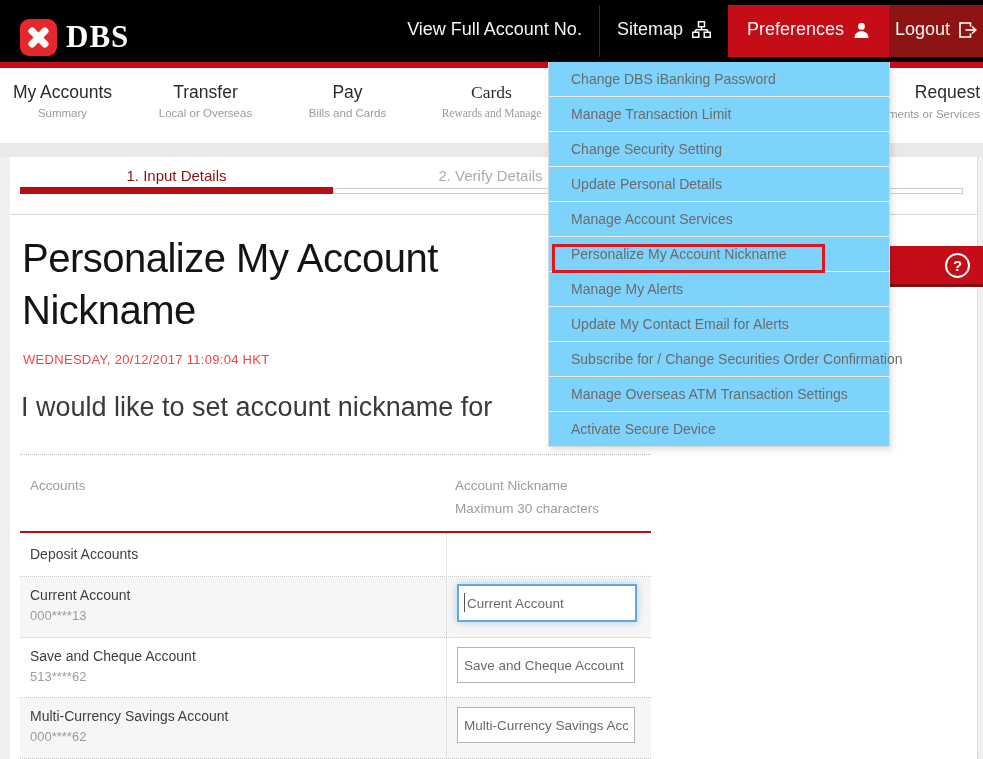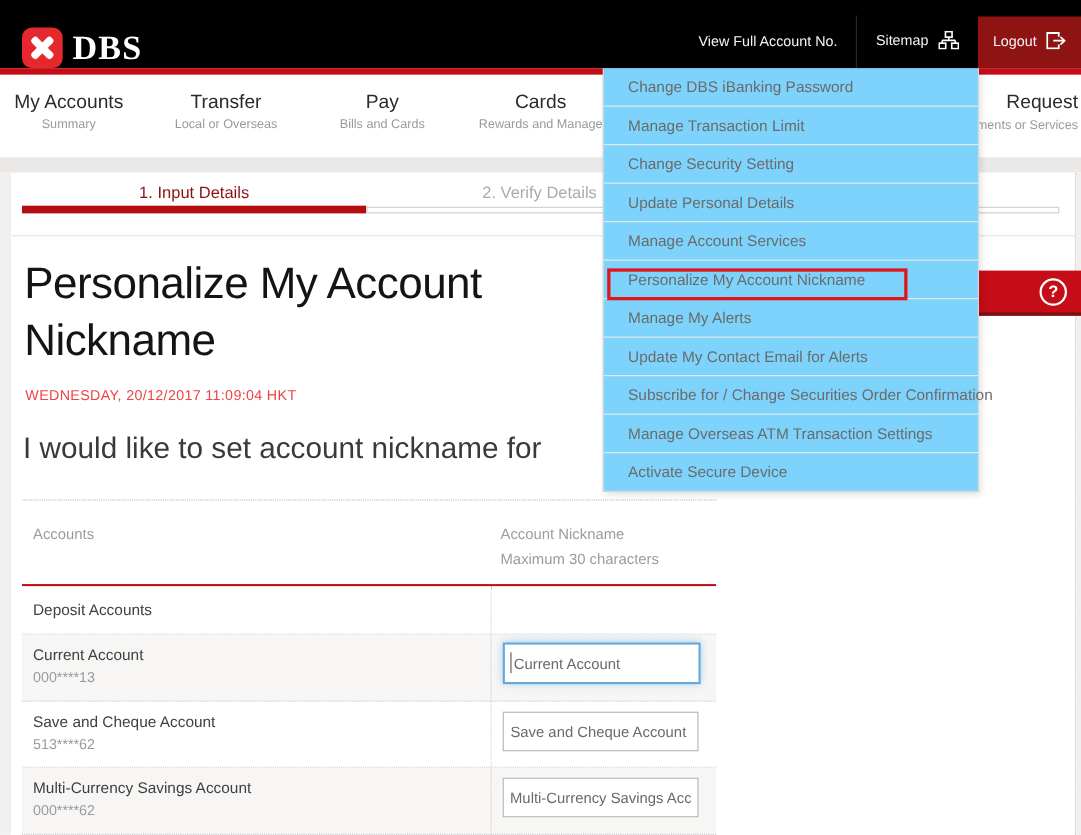--- a/index.html
+++ b/index.html
@@ -5,43 +5,43 @@
   :root{
     --brand_red:#c40d17; --logout_red:#8e1414; --logo_red:#e4282d;
     --highlight_red:#e1161c; --step_bar_red:#b60d13; --step_text_red:#8c1113;
     --table_underline_red:#c10712; --focus_blue:#63a8dc;
   }
   *{margin:0;padding:0;box-sizing:content-box;}
   body{font-family:"Liberation Sans","DejaVu Sans",sans-serif;background:#ffffff;}
   .page{position:relative;width:983px;height:759px;overflow:hidden;background:#fff;}
 
   
-  .topbar{position:absolute;left:0;top:0;width:983px;height:62px;background:#000;display:flex;align-items:flex-end;}
+  .topbar{position:absolute;left:0;top:0;width:983px;height:62px;background:#000;display:flex;align-items:center;}
   .logo{display:flex;align-items:center;gap:9px;padding:12px 0 0 20px;cursor:pointer;}
   .logo-mark{position:relative;width:37px;height:37px;background:var(--logo_red);border-radius:9px;}
   .logo-mark .x1,.logo-mark .x2{position:absolute;left:6px;top:15px;width:25px;height:7px;background:#fff;border-radius:3px;}
   .logo-mark .x1{transform:rotate(45deg);} .logo-mark .x2{transform:rotate(-45deg);}
   .logo-text{color:#fff;font-family:"Liberation Serif","DejaVu Serif",serif;font-weight:bold;font-size:31px;letter-spacing:1px;}
   .topbar-spacer{flex:1;}
-  .topbar-item{display:flex;align-items:center;gap:9px;color:#f4f4f4;font-size:13px;padding:14px 17px 17px 17px;cursor:pointer;white-space:nowrap;}
+  .topbar-item{display:flex;align-items:center;gap:9px;color:#f4f4f4;font-size:18px;padding:14px 17px 17px 17px;cursor:pointer;white-space:nowrap;}
   .topbar-item.bordered{border-left:1px solid #2e2e2e;}
   .topbar-item.preferences{background:var(--brand_red);padding-left:19px;padding-right:19px;}
   .topbar-item.logout{background:var(--logout_red);width:60px;justify-content:center;padding-left:17px;padding-right:17px;}
   .topbar-item svg{display:block;}
 
   
   .red-strip{position:absolute;left:0;top:62px;width:983px;height:6px;background:var(--brand_red);}
 
   
   .navbar{position:absolute;left:0;top:68px;width:983px;height:75px;background:#fff;}
   .nav-item{position:absolute;top:14px;text-align:center;cursor:pointer;}
   .nav-title{font-size:17.5px;color:#2b2b2b;font-weight:500;}
   .nav-sub{font-size:11.5px;color:#9a9a9a;margin-top:4px;}
   .nav-my{left:0;width:125px;} .nav-transfer{left:143px;width:125px;}
-  .nav-pay{left:285px;width:125px;} .nav-cards{left:414px;width:155px;}
+  .nav-pay{left:285px;width:125px;} .nav-cards{left:414px;width:155px;font-family:Liberation Serif, serif;}
   .nav-request-title{position:absolute;left:860px;top:14px;width:120px;text-align:right;font-size:17.5px;color:#2b2b2b;font-weight:500;cursor:pointer;}
   .nav-request-sub{position:absolute;left:888px;top:40px;font-size:11.5px;color:#9a9a9a;white-space:nowrap;}
 
   
   .gray-band{position:absolute;left:0;top:143px;width:983px;height:14px;background:#ebe9e7;}
   .left-gutter{position:absolute;left:0;top:157px;width:10px;height:602px;background:#f2f0ee;}
   .right-gutter{position:absolute;left:977px;top:157px;width:6px;height:602px;background:#f2f0ee;border-left:1px dotted #c9c9c9;}
 
   
   .steps{position:absolute;left:10px;top:157px;width:967px;height:57px;background:#fff;border-bottom:1px solid #d9d9d9;}
@@ -111,20 +111,31 @@
         <svg width="19" height="17" viewBox="0 0 19 17">
             <g fill="none" stroke="#ffffff" stroke-width="1.5">
               <rect x="6.5" y="0.75" width="6" height="5"></rect>
               <path d="M9.5 5.75 v3 M3.5 8.75 h12 M3.5 8.75 v2.5 M15.5 8.75 v2.5"></path>
               <rect x="0.75" y="11.25" width="6" height="5"></rect>
               <rect x="12.25" y="11.25" width="6" height="5"></rect>
             </g>
           </svg>
       </span>
     </div>
+    <div class="topbar-item preferences">
+      <span>Preferences</span>
+      <span>
+        <svg width="17" height="16" viewBox="0 0 17 16">
+            <g fill="#ffffff">
+              <circle cx="8.5" cy="4.4" r="3.4"></circle>
+              <path d="M1.5 16 C1.5 11.3 4.7 9.2 8.5 9.2 C12.3 9.2 15.5 11.3 15.5 16 Z"></path>
+            </g>
+          </svg>
+      </span>
+    </div>
     <div class="topbar-item logout">
       <span>Logout</span>
       <span>
         <svg width="18" height="16" viewBox="0 0 18 16">
             <g fill="none" stroke="#ffffff" stroke-width="1.6">
               <path d="M11.5 4.5 V1 H1 V15 H11.5 V11.5"></path>
               <path d="M6.5 8 H16.5"></path>
               <path d="M13 4.5 L16.8 8 L13 11.5"></path>
             </g>
           </svg>

